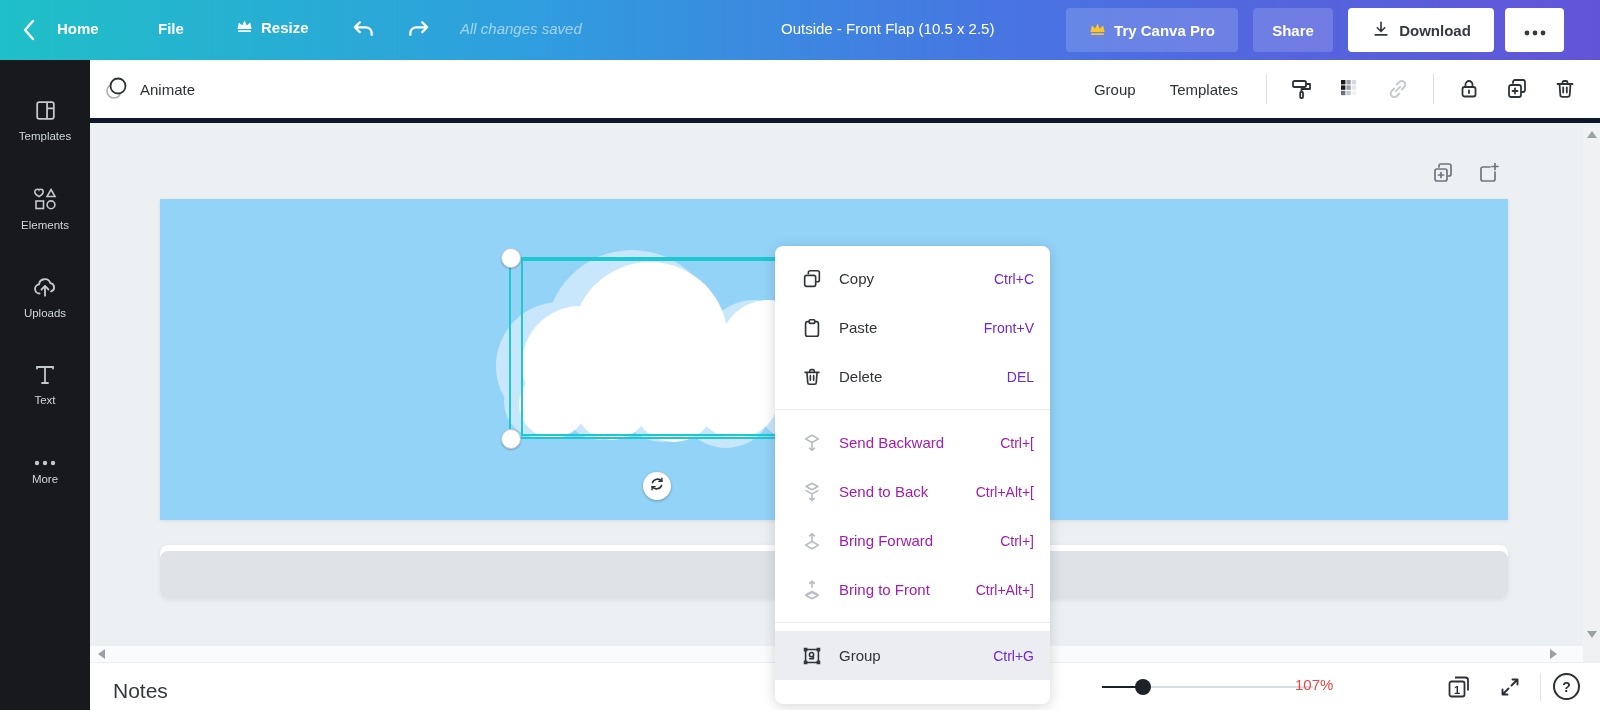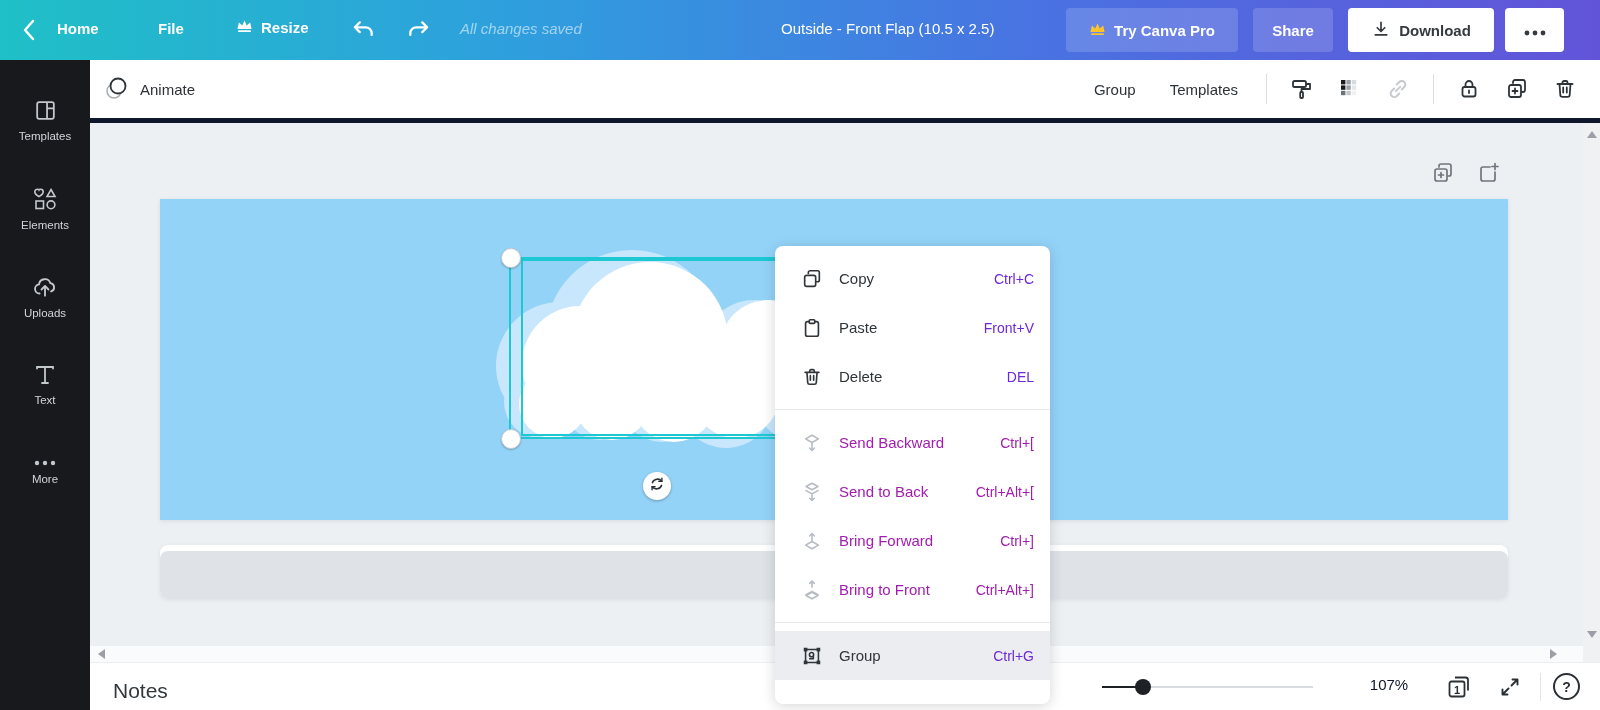--- a/index.html
+++ b/index.html
@@ -93,22 +93,22 @@
   .mi.hovered { background:#ebedf0; }
   .msep { height:1px; background:#e8eaec; margin:8px 0; }
 
   
   .bottombar { position:absolute; left:90px; bottom:0; right:0; height:48px; background:#fff;
     border-top:1px solid #eceef0; z-index:40; }
   .notes { position:absolute; left:23px; top:16px; font-size:21px; font-weight:500; color:#33383d; cursor:pointer; }
   .slider { position:absolute; left:1012px; top:23px; width:211px; height:2px; background:#d9dce0; cursor:pointer; }
   .slider .fill { position:absolute; left:0; top:0; height:2px; width:41px; background:#1e2226; }
   .slider .thumb { position:absolute; left:33px; top:-7px; width:16px; height:16px; border-radius:50%; background:#1e2226; }
-  .zoomlabel { position:absolute; left:1264px; top:13px; width:70px; text-align:center; font-size:15px;
-    font-weight:500; color:#0f172a; cursor:pointer; }
+  .zoomlabel { position:absolute; left:1205px; top:13px; width:70px; font-size:15px;
+    font-weight:500; color:#ef4444; cursor:pointer; }
   .pagesbtn { position:absolute; left:1355px; top:10px; cursor:pointer; }
   .expandbtn { position:absolute; left:1408px; top:12px; cursor:pointer; }
   .bdiv { position:absolute; left:1450px; top:10px; width:1px; height:28px; background:#e2e5e8; }
   .helpbtn { position:absolute; left:1463px; top:10px; width:27px; height:27px; border-radius:50%;
     border:2px solid #2b3035; display:flex; align-items:center; justify-content:center; font-size:14px;
     font-weight:700; color:#2b3035; cursor:pointer; }
 </style>
 </head>
 <body>
 

